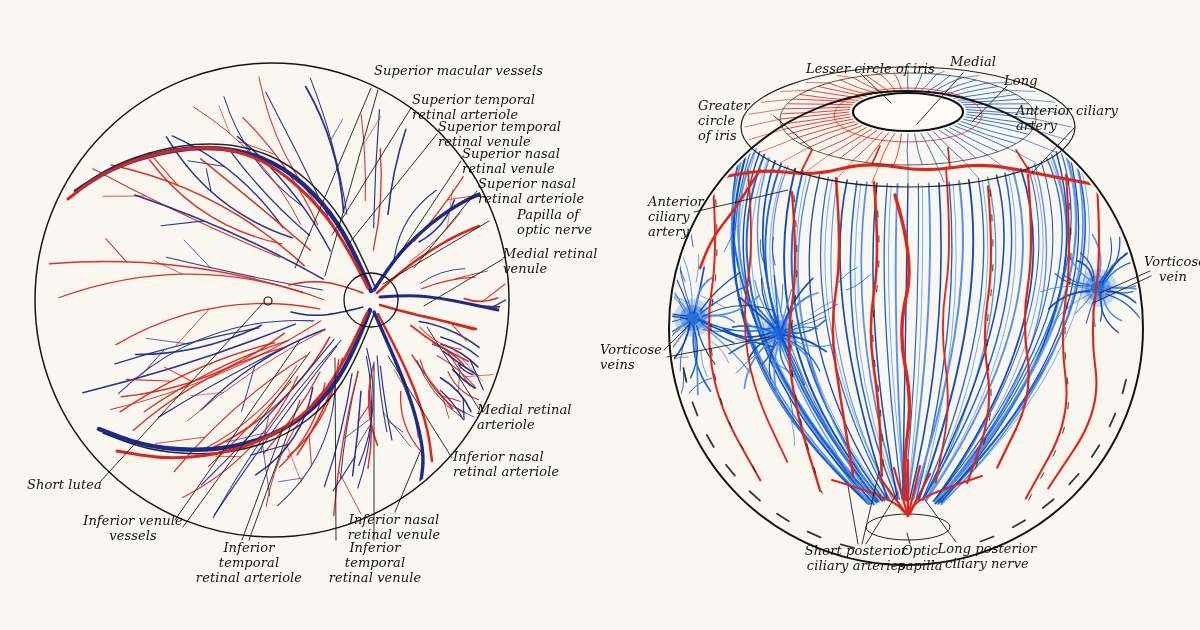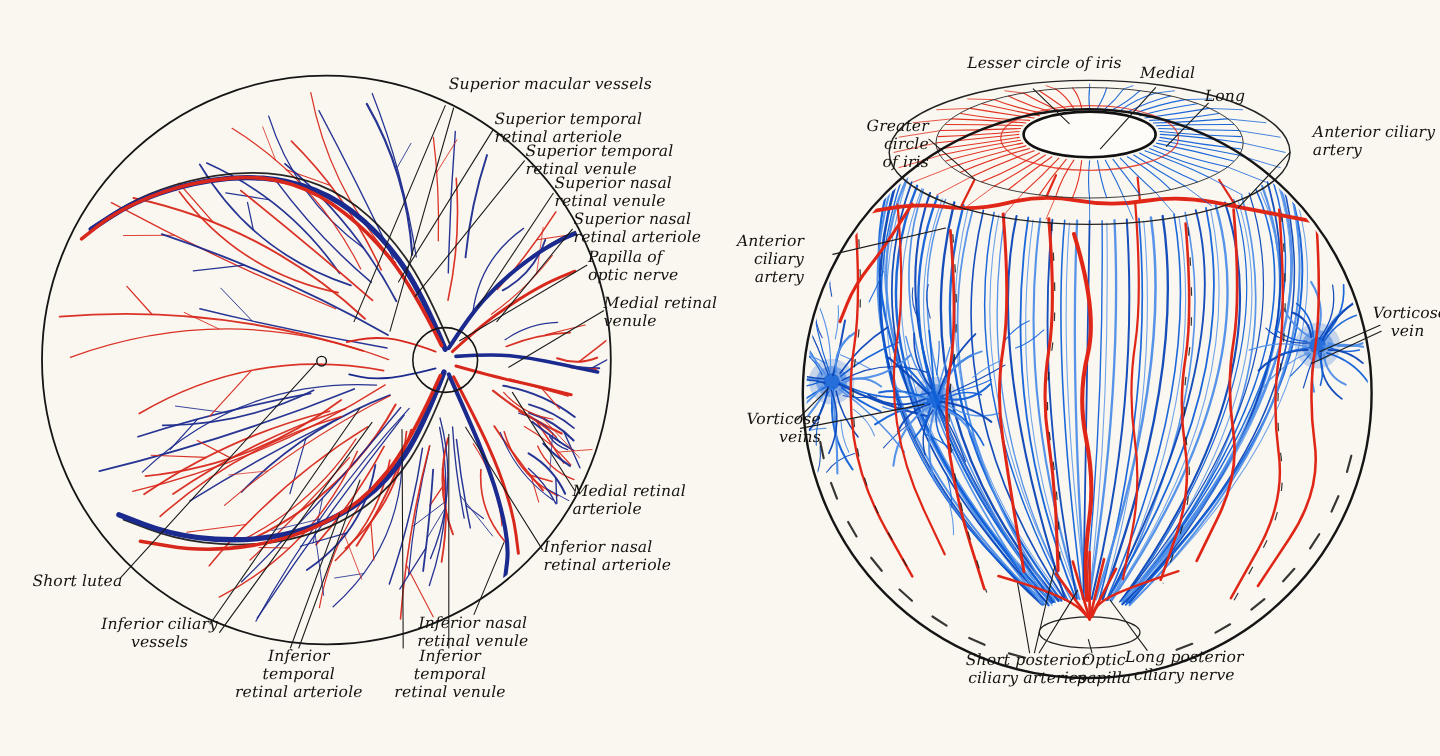--- a/index.html
+++ b/index.html
@@ -3,21 +3,21 @@
 <meta charset="utf-8">
 <style>
   html,body{margin:0;padding:0}
   body{width:1200px;height:630px;position:relative;overflow:hidden;
        font-family:"DejaVu Serif","Liberation Serif",serif}
   #stage{position:absolute;inset:0;width:1200px;height:630px}
   #art{position:absolute;left:0;top:0}
   .lbl{position:absolute;font-style:italic;font-size:13px;line-height:1.16;
        color:#14120f;white-space:pre-line;letter-spacing:.1px;pointer-events:none}
   .c{text-align:center}
-  .r{text-align:right}
+  .r{}
 </style>
 </head>
 <body style="background: rgb(250, 247, 240);">
 
 <div id="stage">
   <svg id="art" width="1200" height="630">
       <defs>
         <clipPath id="clipL">
           <circle cx="272" cy="300" r="234"></circle>
         </clipPath>
@@ -572,53 +572,53 @@
   <div>
     <div class="lbl" style="left:374px;top:63px">Superior macular vessels</div>
     <div class="lbl" style="left:412px;top:92px">Superior temporal
 retinal arteriole</div>
     <div class="lbl" style="left:438px;top:119px">Superior temporal
 retinal venule</div>
     <div class="lbl" style="left:462px;top:146px">Superior nasal
 retinal venule</div>
     <div class="lbl" style="left:478px;top:176px">Superior nasal
 retinal arteriole</div>
-    <div class="lbl" style="left:490px;top:207px">Papilla of
+    <div class="lbl" style="left:517px;top:207px">Papilla of
 optic nerve</div>
     <div class="lbl" style="left:503px;top:246px">Medial retinal
 venule</div>
     <div class="lbl" style="left:477px;top:402px">Medial retinal
 arteriole</div>
     <div class="lbl" style="left:453px;top:449px">Inferior nasal
 retinal arteriole</div>
     <div class="lbl" style="left:27px;top:477px">Short lutea</div>
-    <div class="lbl c" style="left:78px;top:513px;width:110px">Inferior ciliary
+    <div class="lbl c" style="left:78px;top:513px;width:110px">Inferior venule
 vessels</div>
     <div class="lbl c" style="left:192px;top:540px;width:114px">Inferior temporal
 retinal arteriole</div>
     <div class="lbl c" style="left:346px;top:512px;width:96px">Inferior nasal
 retinal venule</div>
     <div class="lbl c" style="left:318px;top:540px;width:114px">Inferior temporal
 retinal venule</div>
   </div>
 
   <div>
-    <div class="lbl" style="left:806px;top:46px">Lesser circle of iris</div>
+    <div class="lbl" style="left:806px;top:61px">Lesser circle of iris</div>
     <div class="lbl" style="left:950px;top:54px">Medial</div>
     <div class="lbl" style="left:1004px;top:73px">Long</div>
     <div class="lbl r" style="left:698px;top:98px;width:76px">Greater circle
 of iris</div>
-    <div class="lbl" style="left:1094px;top:103px">Anterior ciliary
+    <div class="lbl" style="left:1016px;top:103px">Anterior ciliary
 artery</div>
-    <div class="lbl r" style="left:604px;top:194px;width:66px">Anterior
+    <div class="lbl r" style="left:648px;top:194px;width:66px">Anterior
 ciliary
 artery</div>
     <div class="lbl c" style="left:1144px;top:254px;width:58px">Vorticose
 vein</div>
-    <div class="lbl r" style="left:620px;top:342px;width:64px">Vorticose
+    <div class="lbl r" style="left:600px;top:342px;width:64px">Vorticose
 veins</div>
     <div class="lbl c" style="left:798px;top:543px;width:116px">Short posterior
 ciliary arteries</div>
     <div class="lbl c" style="left:894px;top:543px;width:52px">Optic
 papilla</div>
     <div class="lbl c" style="left:934px;top:541px;width:106px">Long posterior
 ciliary nerve</div>
   </div>
 </div>
 

